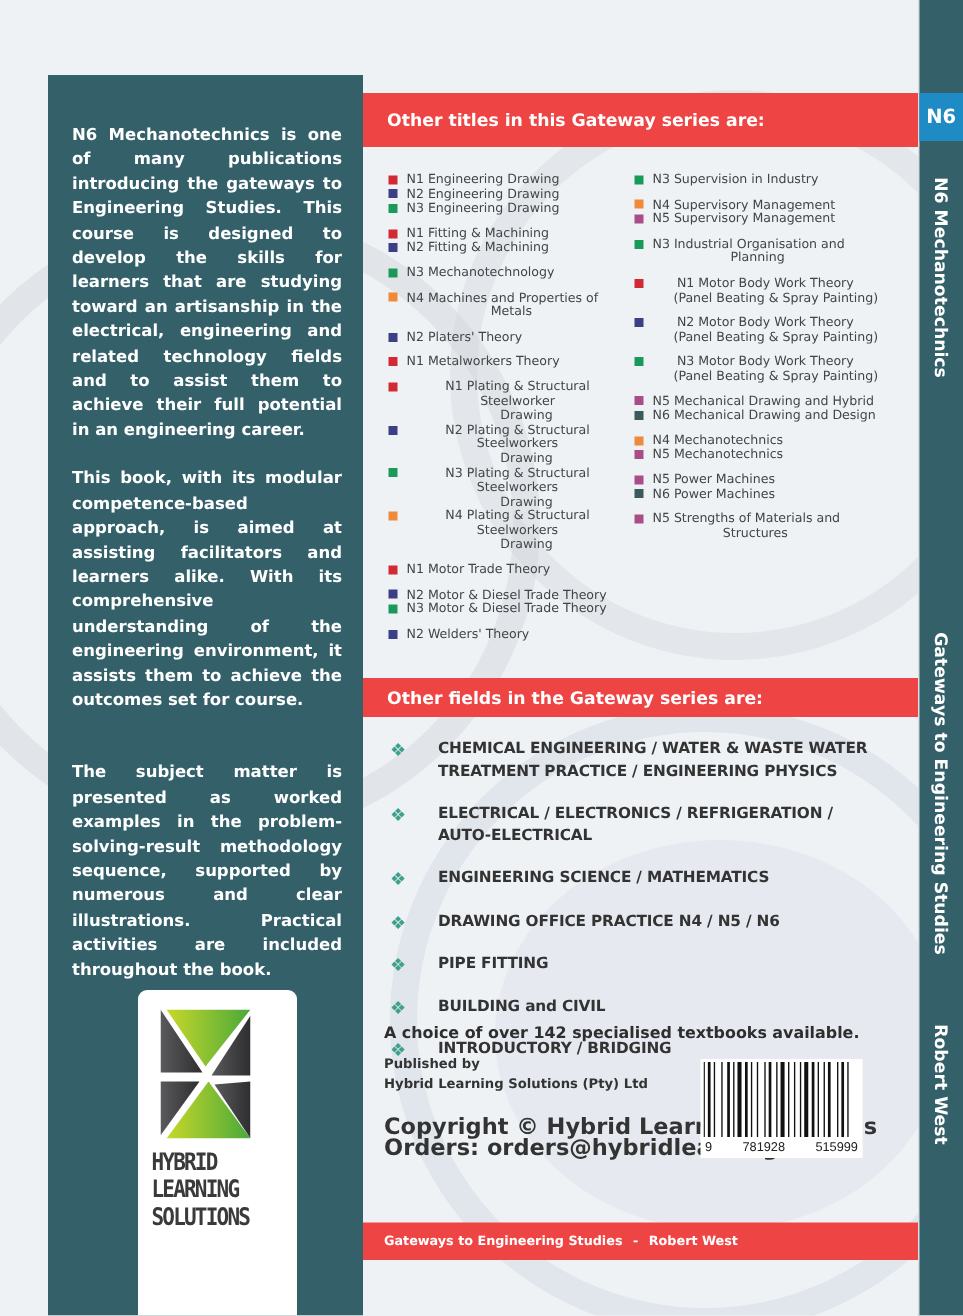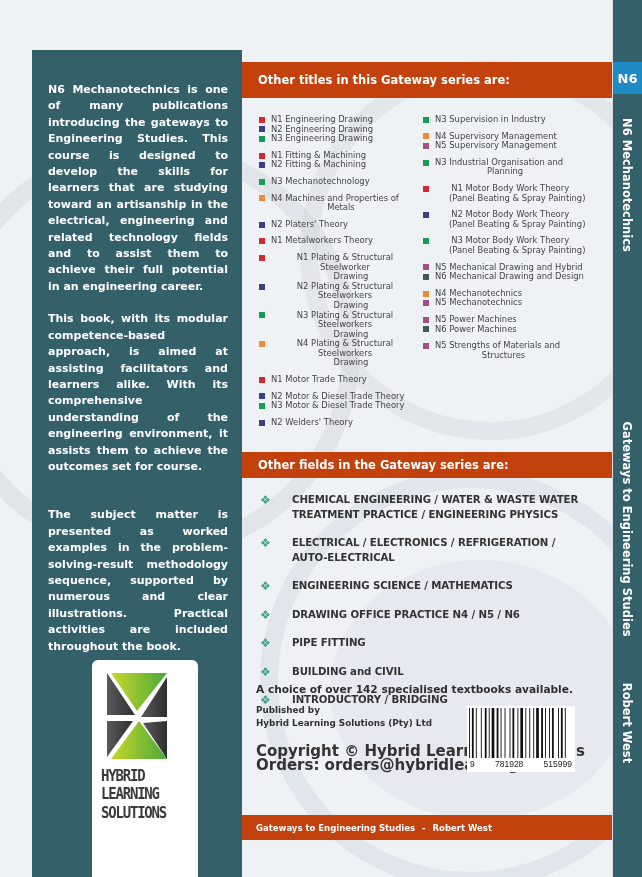--- a/index.html
+++ b/index.html
@@ -55,21 +55,21 @@
     background:#1f8bc4; color:#fff; font-weight:bold; font-size:13px;
     display:flex; align-items:center; justify-content:center;
   }
   .spine-text {
     position:absolute; left:627px; color:#fff; font-weight:bold; font-size:11.5px;
     white-space:nowrap; transform:translateX(-50%) rotate(90deg); transform-origin:center;
   }
 
   
   .bar {
-    position:absolute; background:#c2410c; color:#fff; font-weight:bold;
+    position:absolute; background:#ef4444; color:#fff; font-weight:bold;
     display:flex; align-items:center;
   }
   .bar-titles { left:242px; top:62px; width:370px; height:36px; font-size:11.5px; padding-left:16px; }
   .bar-fields { left:242px; top:452px; width:370px; height:26px; font-size:11.5px; padding-left:16px; }
   .bar-footer { left:242px; top:815px; width:370px; height:25px; font-size:8.5px; padding-left:14px; }
   .bar-footer .sep { margin:0 7px; }
 
   
   .list { position:absolute; font-size:8.4px; line-height:9.6px; color:#444; }
   .list-left { left:259px; top:115px; width:160px; }

